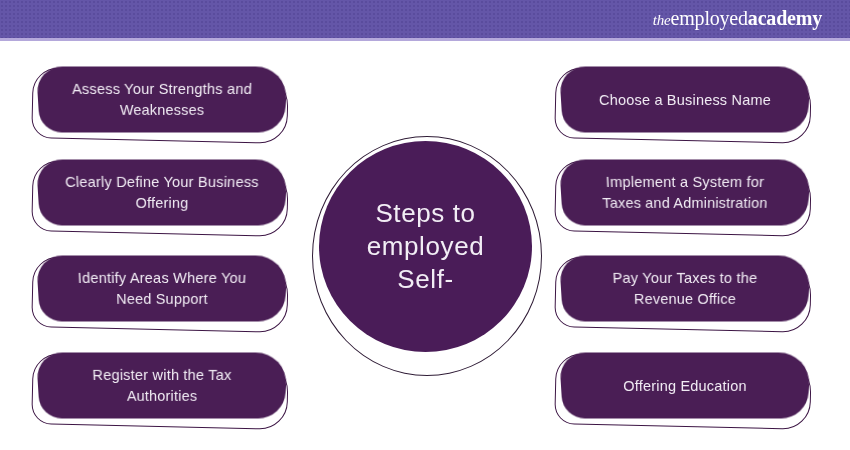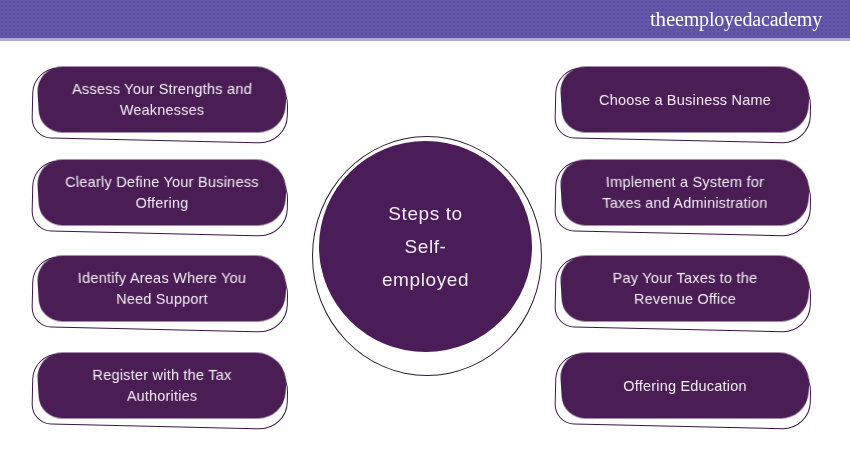--- a/index.html
+++ b/index.html
@@ -23,22 +23,22 @@
     background:#b4a8db;
   }
   .logo{
     position:absolute;top:7px;right:28px;
     color:#ffffff;
     font-family:"Liberation Serif", serif;
     font-size:20px;
     letter-spacing:-0.2px;
     white-space:nowrap;
   }
-  .logo .the{font-size:21px;}
-  .logo .academy{font-weight:normal;}
+  .logo .the{font-style:italic;font-size:15px;}
+  .logo .academy{font-weight:bold;}
 
   
   .step-box{position:absolute;width:248px;height:66px;}
   .col-left{left:38px;}
   .col-right{left:561px;}
   .row-1{top:67px;}
   .row-2{top:160px;}
   .row-3{top:256px;}
   .row-4{top:353px;}
 
@@ -73,21 +73,21 @@
     box-sizing:border-box;
   }
   .circle-fill{
     position:absolute;left:319px;top:141px;
     width:213px;height:211px;
     background:#4a1c58;
     border-radius:50%;
     display:flex;flex-direction:column;
     align-items:center;justify-content:center;
     color:#f2edf5;
-    font-size:19px;line-height:33px;
+    font-size:26px;line-height:33px;
     letter-spacing:0.6px;
     text-align:center;
   }
   .circle-fill span{display:block;}
 </style>
 </head>
 <body>
 
 <div class="page">
 
@@ -127,17 +127,17 @@
     <div class="box-fill">Pay Your Taxes to the Revenue Office</div>
   </div>
   <div class="step-box col-right row-4">
     <div class="box-outline"></div>
     <div class="box-fill">Offering Education</div>
   </div>
 
   <div class="circle-ring"></div>
   <div class="circle-fill">
     <span>Steps to</span>
+    <span>employed</span>
     <span>Self-</span>
-    <span>employed</span>
   </div>
 
 </div>
 
 </body></html>

